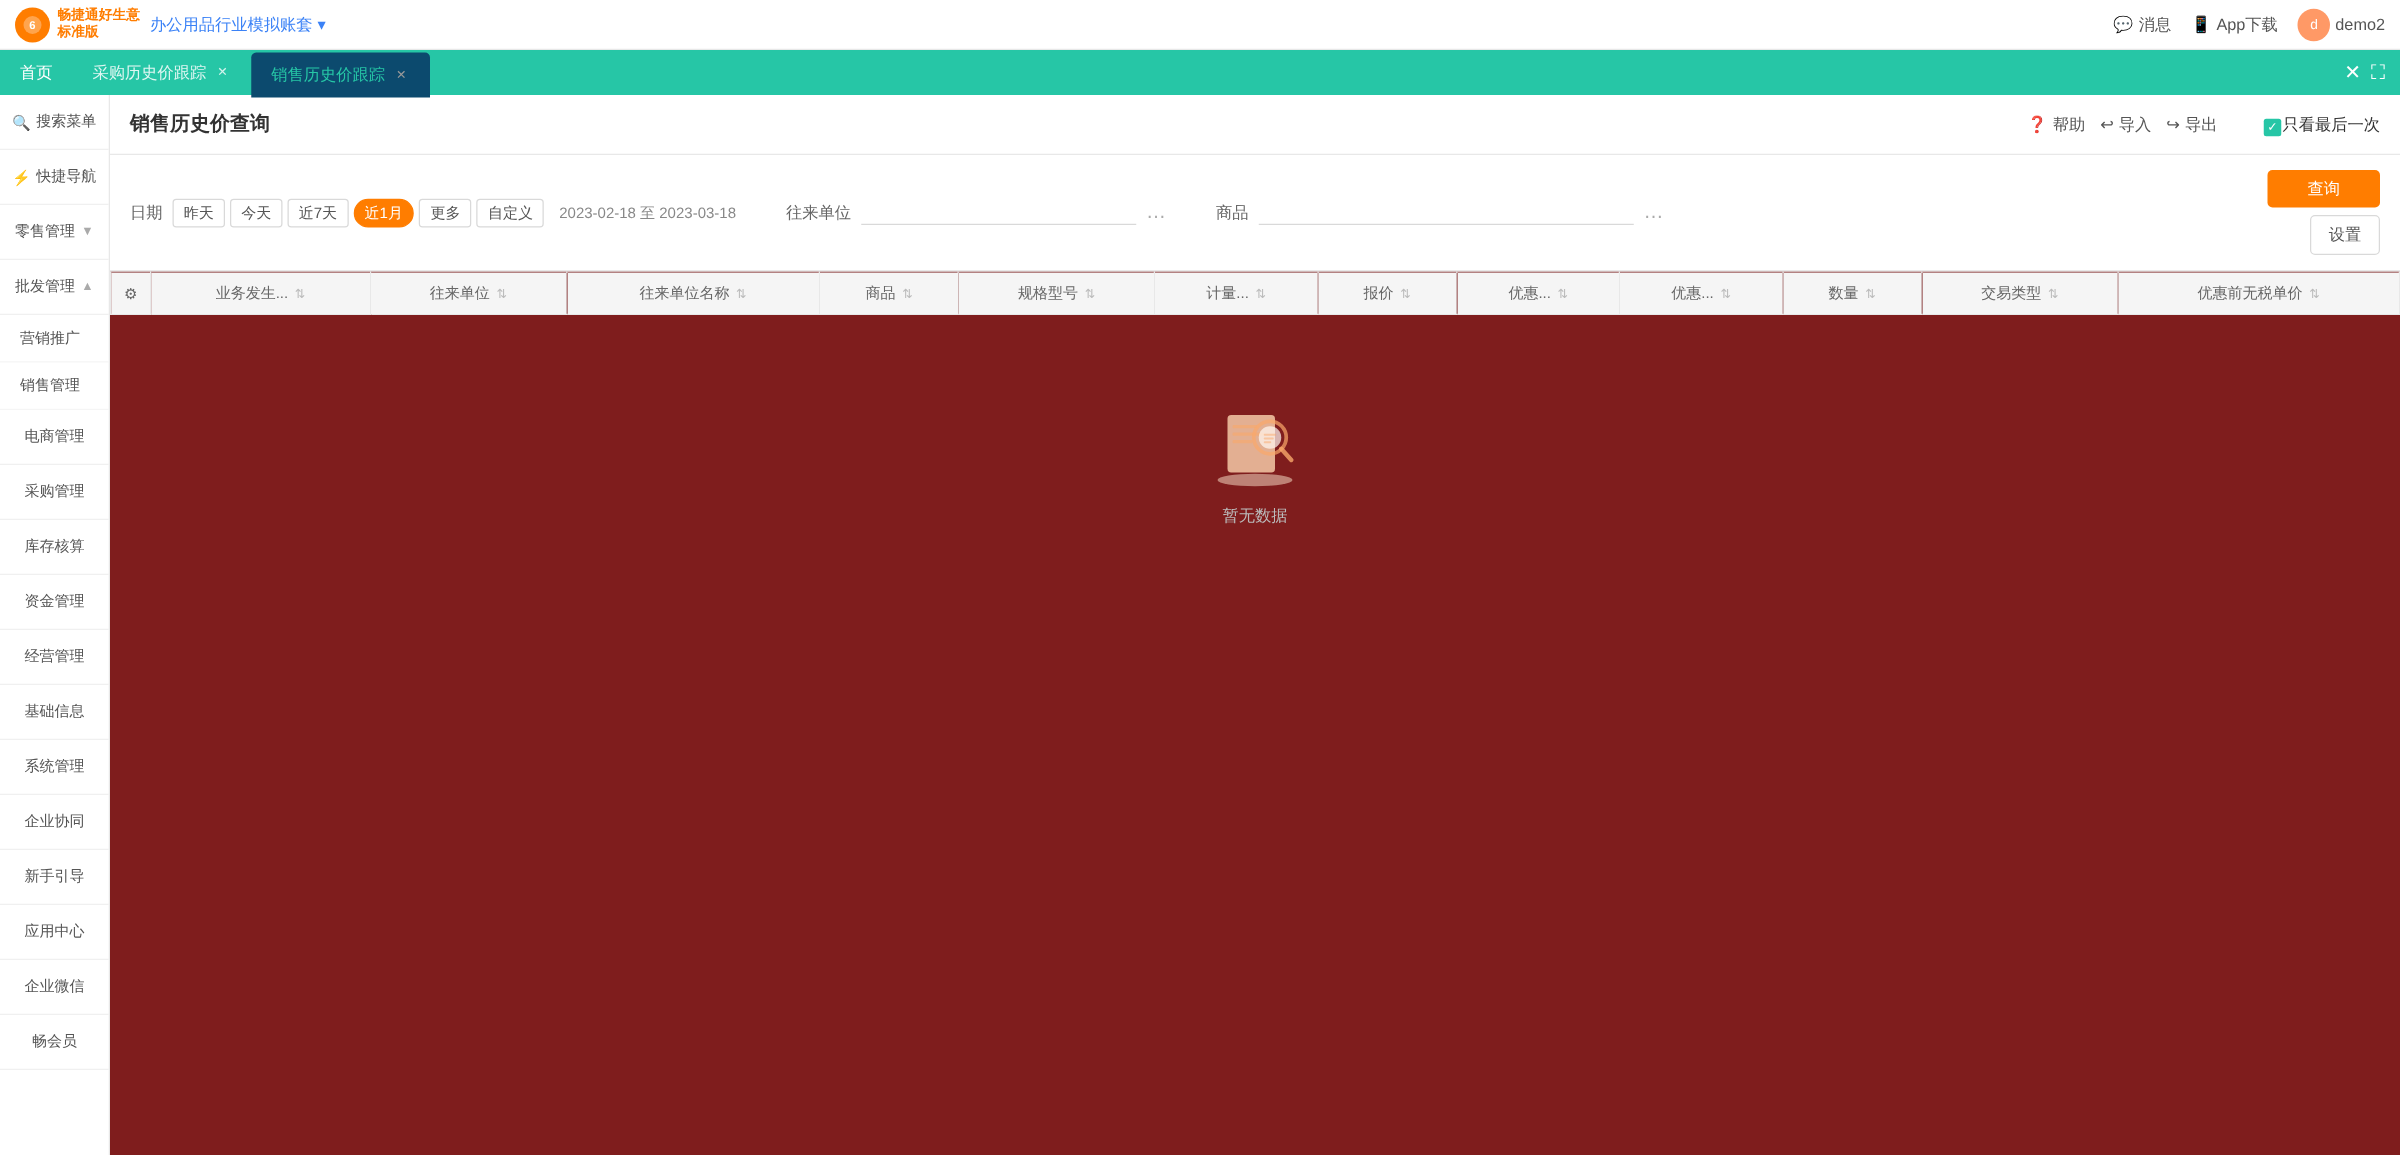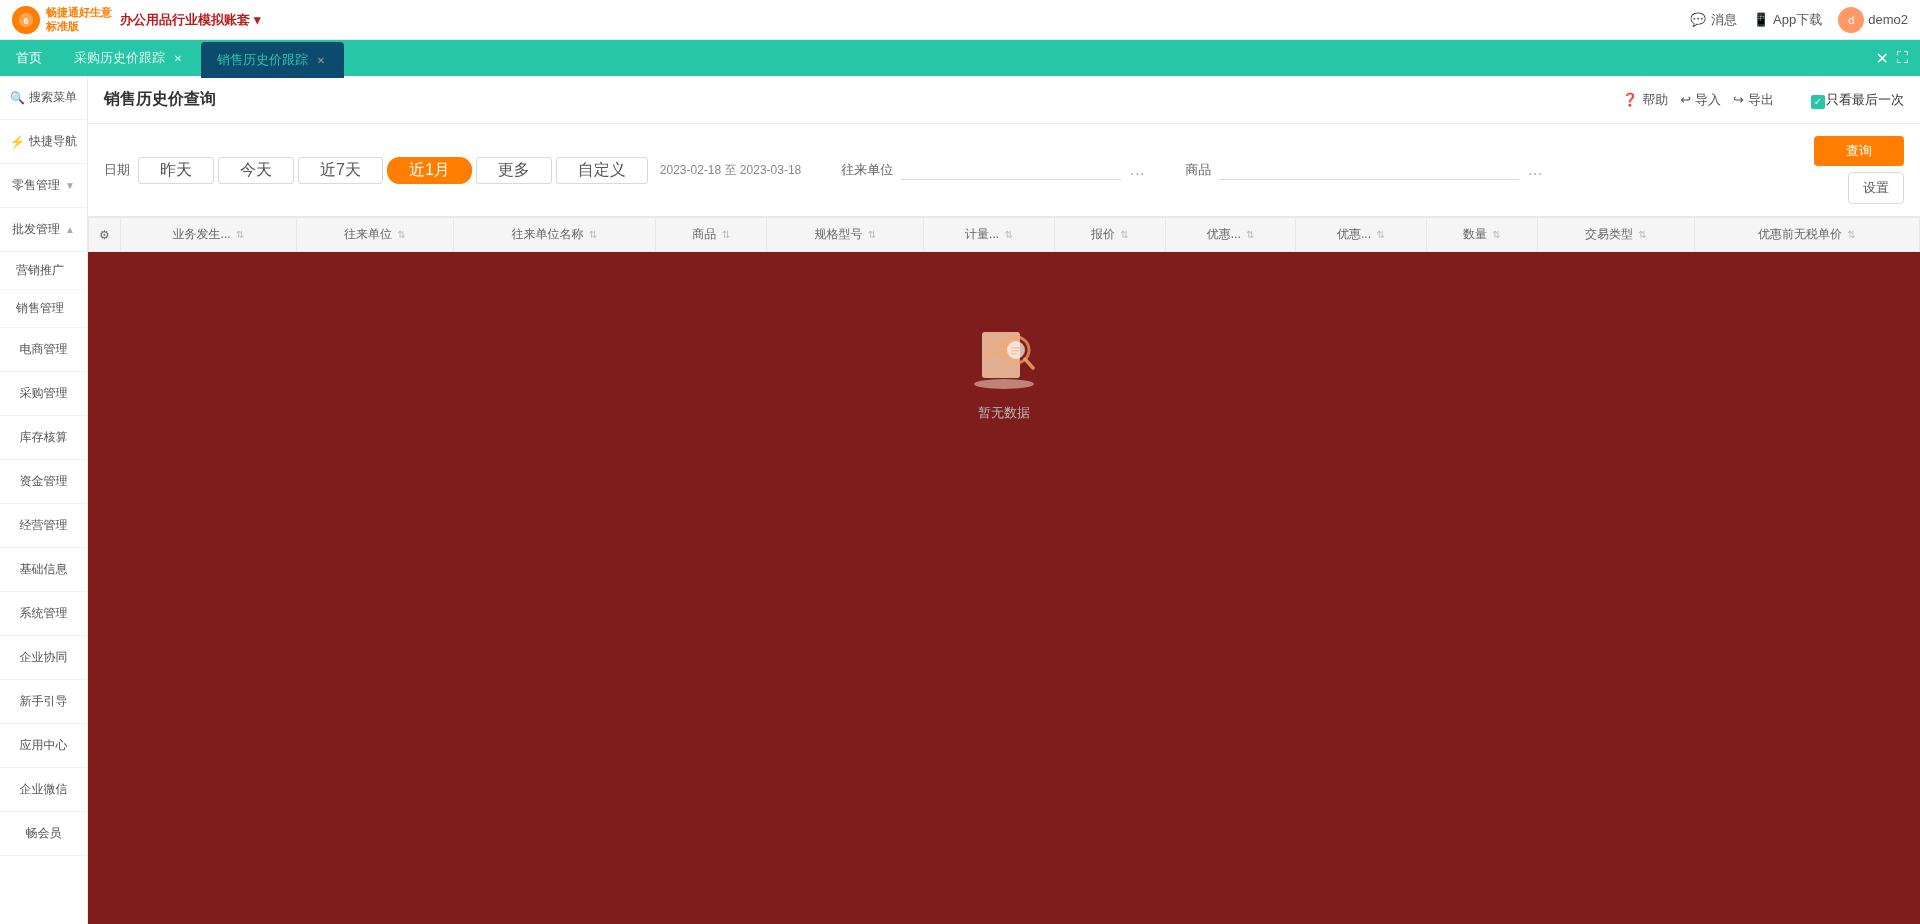--- a/index.html
+++ b/index.html
@@ -15,21 +15,21 @@
       border-bottom: 1px solid #e8e8e8;
       justify-content: space-between;
       flex-shrink: 0;
     }
     .top-header-left { display: flex; align-items: center; gap: 8px; }
     .logo-area { display: flex; align-items: center; gap: 6px; }
     .logo-icon { width: 28px; height: 28px; background: #ff7d00; border-radius: 50%; display: flex; align-items: center; justify-content: center; }
     .logo-icon svg { width: 18px; height: 18px; fill: white; }
     .logo-text { font-size: 11px; color: #ff7d00; line-height: 1.2; font-weight: bold; }
     .header-dropdown { display: flex; align-items: center; gap: 4px; font-size: 13px; color: #333; cursor: pointer; }
-    .header-dropdown span { color: #b91c1c; font-weight: bold; }
+    .header-dropdown span { color: #3b82f6; }
     .top-header-right { display: flex; align-items: center; gap: 16px; color: #555; font-size: 13px; }
     .header-action { display: flex; align-items: center; gap: 4px; cursor: pointer; color: #555; }
     .avatar { width: 26px; height: 26px; background: #ff9966; border-radius: 50%; display: flex; align-items: center; justify-content: center; color: white; font-size: 11px; }
 
     
     .tab-bar {
       height: 36px;
       background: #26c6a6;
       display: flex;
       align-items: center;
@@ -142,21 +142,21 @@
       border-bottom: 1px solid #e8e8e8;
       display: flex;
       align-items: center;
       gap: 16px;
       flex-wrap: wrap;
     }
     .filter-row { display: flex; align-items: center; gap: 16px; width: 100%; }
     .filter-group { display: flex; align-items: center; gap: 8px; }
     .filter-label { color: #666; font-size: 13px; white-space: nowrap; text-align: right; }
     .date-buttons { display: flex; align-items: center; gap: 4px; }
-    .date-btn { padding: 2px 21px; border: 1px solid #d9d9d9; border-radius: 3px; cursor: pointer; font-size: 16px; color: #555; background: #fff; }
+    .date-btn { padding: 2px 8px; border: 1px solid #d9d9d9; border-radius: 3px; cursor: pointer; font-size: 12px; color: #555; background: #fff; }
     .date-btn.active { background: #ff7d00; color: white; border-color: #ff7d00; border-radius: 12px; }
     .date-range { font-size: 12px; color: #888; margin-left: 4px; }
     .filter-input { border: none; border-bottom: 1px solid #d9d9d9; padding: 2px 4px; font-size: 13px; width: 200px; outline: none; color: #333; }
     .filter-dots { color: #aaa; font-size: 16px; cursor: pointer; }
     .query-btn { background: #ff7d00; color: white; border: none; border-radius: 4px; padding: 6px 32px; font-size: 13px; cursor: pointer; }
     .settings-btn { border: 1px solid #d9d9d9; background: #fff; color: #555; border-radius: 4px; padding: 6px 14px; font-size: 13px; cursor: pointer; }
 
     
     .table-area { flex: 1; overflow: auto; }
     .data-table { width: 100%; border-collapse: collapse; min-width: 1400px; }

